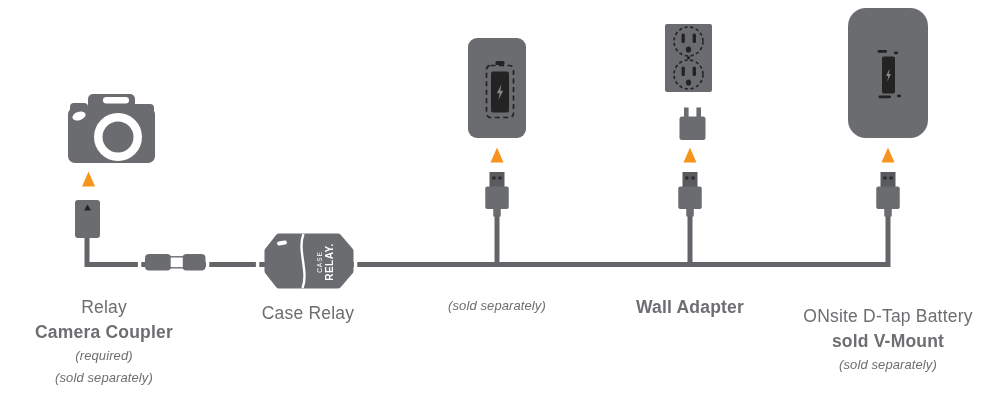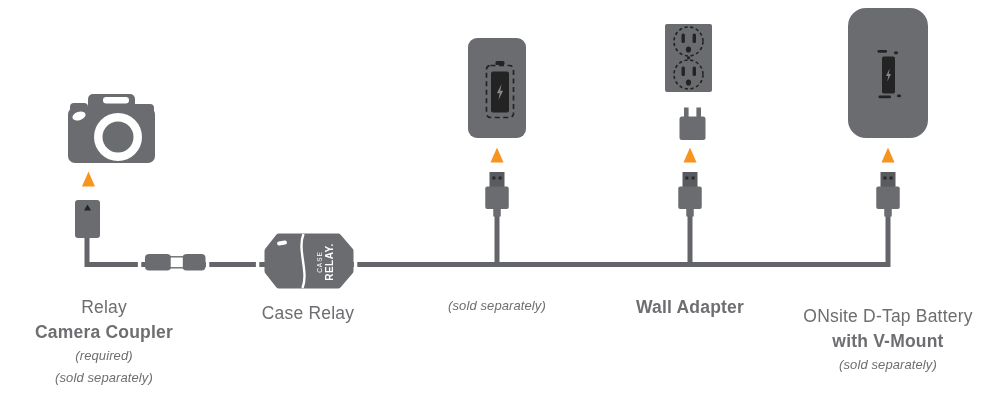--- a/index.html
+++ b/index.html
@@ -160,17 +160,17 @@
   <div class="label" style="left:382px;top:295px;width:230px">
     <div class="note">(sold separately)</div>
   </div>
 
   <div class="label" style="left:610px;top:295px;width:160px">
     <div class="l2">Wall Adapter</div>
   </div>
 
   <div class="label" style="left:778px;top:304px;width:220px">
     <div class="l1">ONsite D-Tap Battery</div>
-    <div class="l2">with V-Mount</div>
+    <div class="l2">sold V-Mount</div>
     <div class="note">(sold separately)</div>
   </div>
 
 </div>
 
 </body></html>

